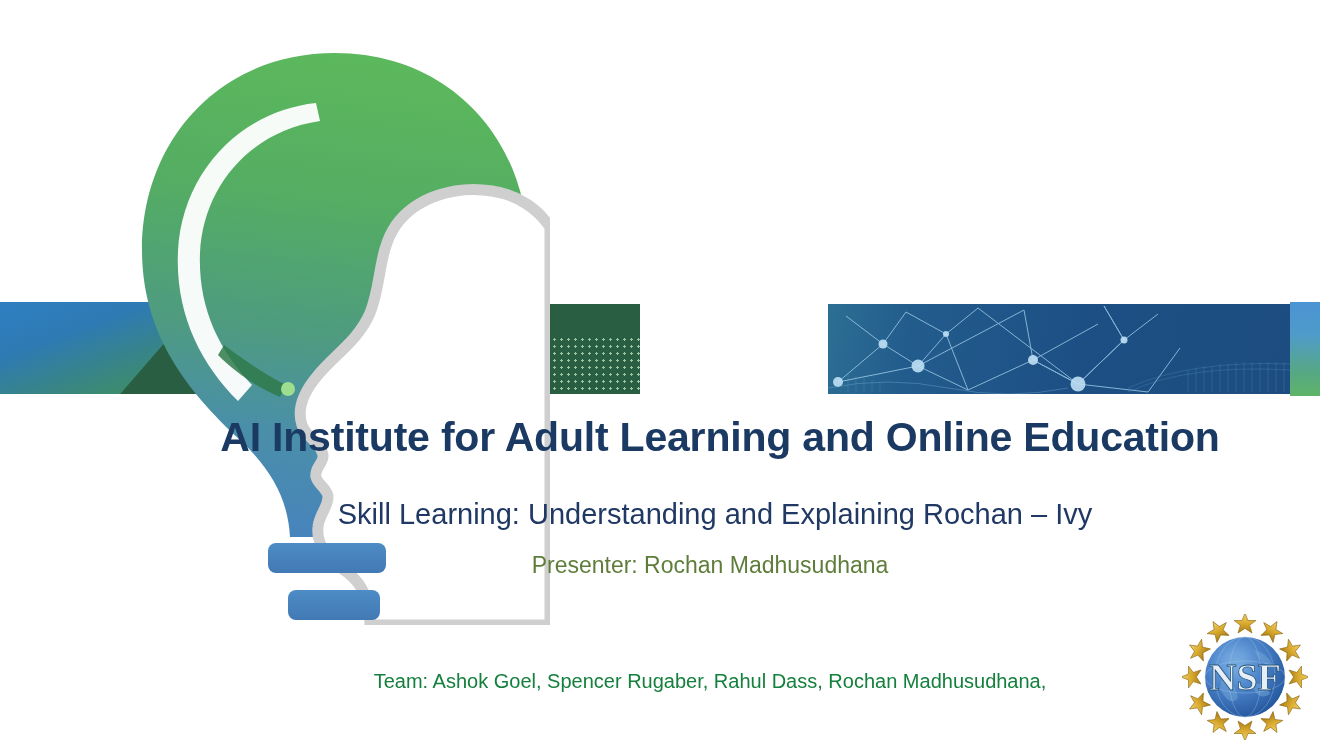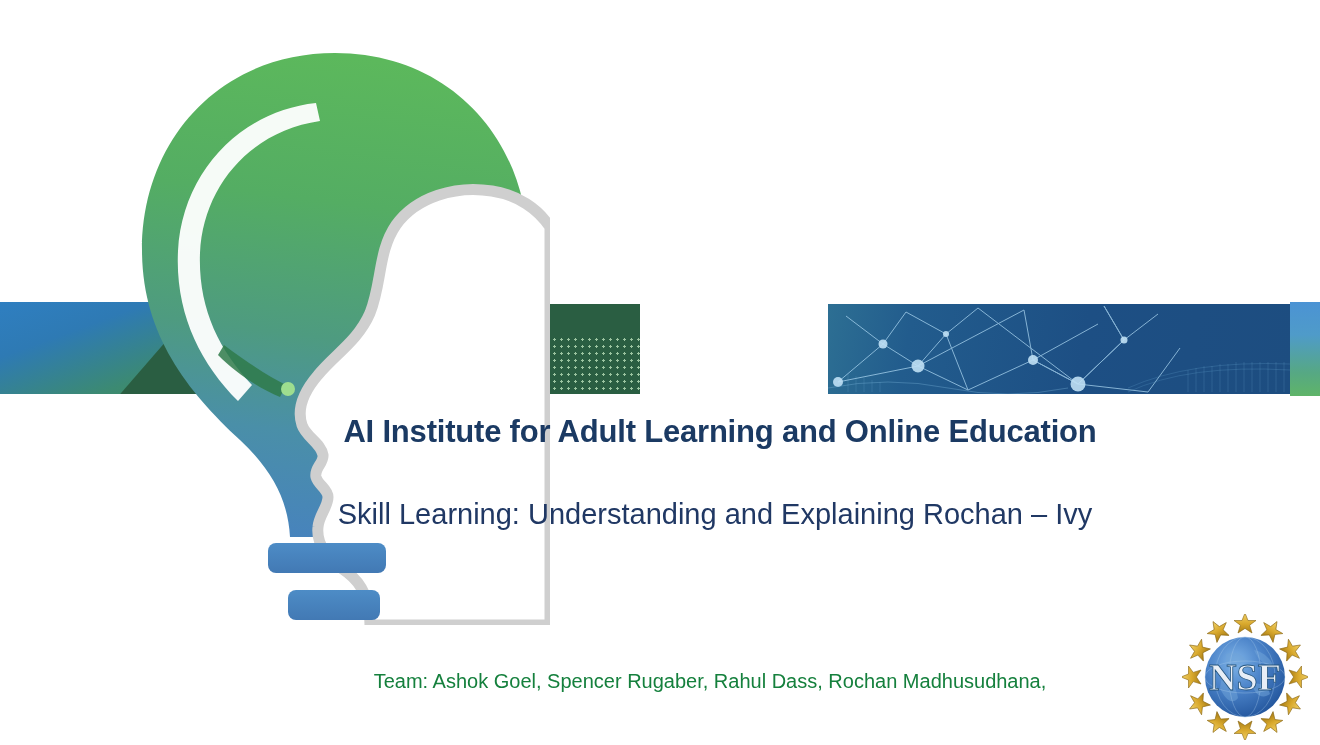--- a/index.html
+++ b/index.html
@@ -104,21 +104,21 @@
   }
   .tagline {
     position: absolute;
     left: 0;
     top: 414px;
     width: 1320px;
     text-align: center;
     padding-left: 120px;
     box-sizing: border-box;
     font-family: "Liberation Sans", sans-serif;
-    font-size: 31px;
+    font-size: 41px;
     font-weight: bold;
     color: #1b3a63;
     letter-spacing: -0.2px;
   }
 
   
   .slide-title {
     position: absolute;
     left: 0;
     top: 498px;
@@ -282,20 +282,21 @@
              C 109 504, 114 496, 122 492 Z" fill="#4279b4" opacity="0"></path>
 
     <rect x="148" y="498" width="118" height="30" rx="8" fill="url(#baseGrad)"></rect>
     <rect x="168" y="545" width="92" height="30" rx="8" fill="url(#baseGrad)"></rect>
   </svg>
 
 
   <div class="tagline">AI Institute for Adult Learning and Online Education</div>
 
   <div class="slide-title">Skill Learning: Understanding and Explaining Rochan – Ivy</div>
+  <div class="presenter">Presenter: Rochan Madhusudhana</div>
 
   <div class="team">
     <span class="team-line">Team: Ashok Goel, Spencer Rugaber, Rahul Dass, Rochan Madhusudhana,</span>
   </div>
 
   <svg class="nsf" viewBox="0 0 126 126">
     <defs>
       <radialGradient id="globeGrad" cx="0.38" cy="0.32" r="0.78">
         <stop offset="0%" stop-color="#7fb4e8"></stop>
         <stop offset="45%" stop-color="#4a82c8"></stop>

